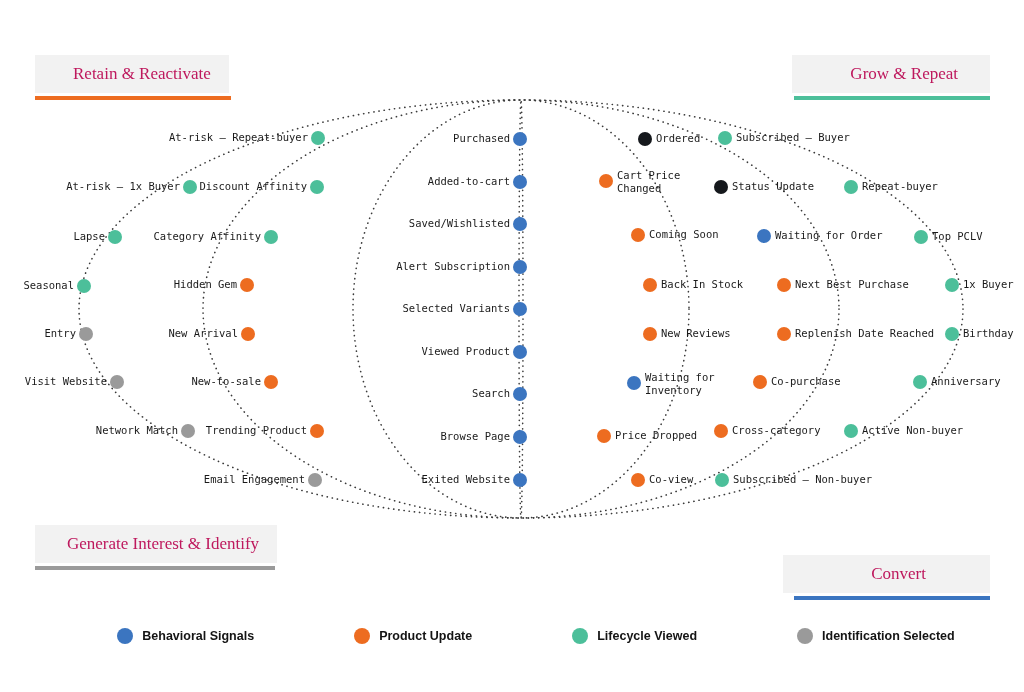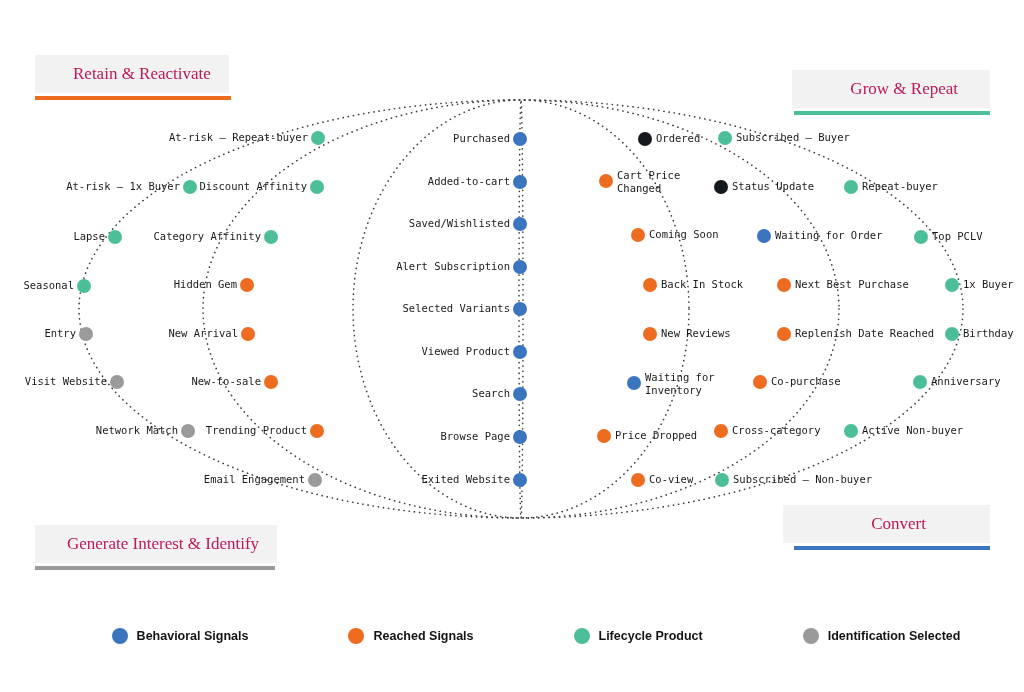--- a/index.html
+++ b/index.html
@@ -34,27 +34,27 @@
   }
   .quad .quad-rule {
     position: absolute;
     left: 0;
     bottom: -7px;
     height: 4px;
   }
   #quad-tl { left: 35px;  top: 55px; }
   #quad-tl .quad-label { padding-left: 20px; }
   #quad-tl .quad-rule { width: 196px; }
-  #quad-tr { right: 34px; top: 70px; }
+  #quad-tr { right: 34px; top: 55px; }
   #quad-tr .quad-label { padding-left: 40px; padding-right: 14px; }
   #quad-tr .quad-rule { width: 196px; left: auto; right: 0; }
   #quad-bl { left: 35px;  top: 525px; text-align: right; }
   #quad-bl .quad-label { padding-left: 14px; }
   #quad-bl .quad-rule { width: 240px; }
-  #quad-br { right: 34px; top: 505px; }
+  #quad-br { right: 34px; top: 555px; }
   #quad-br .quad-label { padding-left: 70px; padding-right: 46px; }
   #quad-br .quad-rule { width: 196px; left: auto; right: 0; }
 
   
   #diagram {
     position: absolute;
     left: 0; top: 0;
     width: 1024px; height: 692px;
   }
   .arc {
@@ -319,25 +319,25 @@
       </g>
   </svg>
 
   <div id="legend">
       <div class="legend-item">
         <span class="legend-swatch" style="background: rgb(59, 117, 192);"></span>
         <span class="legend-text">Behavioral Signals</span>
       </div>
       <div class="legend-item">
         <span class="legend-swatch" style="background: rgb(237, 108, 32);"></span>
-        <span class="legend-text">Reached Signals</span>
+        <span class="legend-text">Product Update</span>
       </div>
       <div class="legend-item">
         <span class="legend-swatch" style="background: rgb(76, 191, 154);"></span>
-        <span class="legend-text">Lifecycle Product</span>
+        <span class="legend-text">Lifecycle Viewed</span>
       </div>
       <div class="legend-item">
         <span class="legend-swatch" style="background: rgb(154, 154, 154);"></span>
         <span class="legend-text">Identification Selected</span>
       </div>
     </div>
 
 </div>
 
 </body></html>

